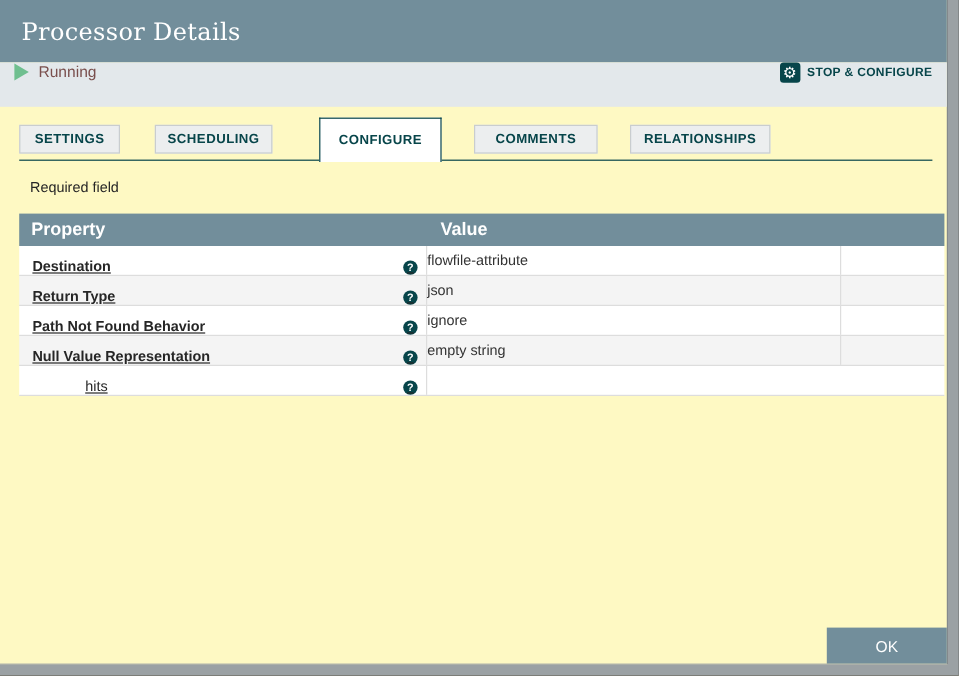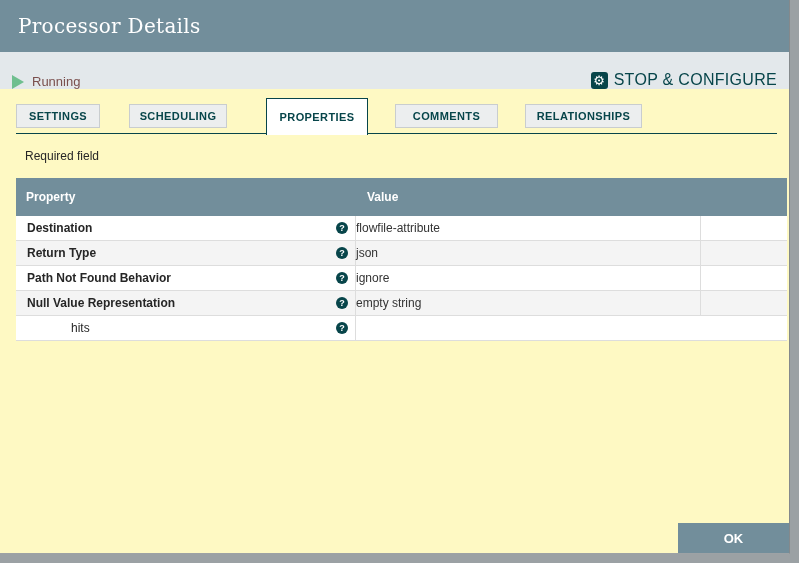--- a/index.html
+++ b/index.html
@@ -25,78 +25,78 @@
     position:absolute;left:0;top:0;width:790px;height:554px;background:#fef9c3;
     border-right:1px solid #84898c;border-bottom:1px solid #9da2a5;
     box-sizing:border-box;z-index:2;
   }
   .dlg-header{height:52px;background:#728E9B;display:flex;align-items:center;}
   .dlg-title{
     margin:0 0 0 18px;color:#ffffff;font-family:"DejaVu Serif", serif;
     font-size:20px;font-weight:500;letter-spacing:.3px;
   }
   .status-bar{
-    height:37px;background:#e3e8eb;display:flex;align-items:flex-end;
+    height:37px;background:#e3e8eb;display:flex;align-items:flex-start;
     justify-content:space-between;padding:0 12px 0 12px;
   }
   .status-left{display:flex;align-items:center;gap:8px;}
   .play-icon{
     width:0;height:0;border-top:7px solid transparent;border-bottom:7px solid transparent;
     border-left:12px solid #6fbf8f;display:inline-block;
   }
   .status-label{font-size:13px;color:#7a4f4d;}
   .stop-config{display:flex;align-items:center;gap:6px;cursor:pointer;}
   .gear-box{
     width:17px;height:17px;background:#07454a;border-radius:3px;color:#fff;
     display:flex;align-items:center;justify-content:center;font-size:13px;line-height:17px;
   }
-  .stop-config-label{font-size:16px;font-weight:normal;color:#07454a;letter-spacing:.3px;}
+  .stop-config-label{font-size:10px;font-weight:bold;color:#07454a;letter-spacing:.3px;}
   
   .tabs{position:absolute;left:16px;top:98px;display:flex;align-items:flex-start;z-index:3;gap:24px;}
   .tab{
     box-sizing:border-box;height:24px;margin-top:6px;background:#eceeef;
     border:1px solid #c9cdcf;display:flex;align-items:center;justify-content:center;
     font-size:11px;font-weight:bold;color:#07454a;letter-spacing:.4px;cursor:pointer;
   }
   .tab.active{
     height:37px;margin-top:0;background:#ffffff;
     border:1px solid #07454a;border-bottom:none;
   }
   .tab-underline{position:absolute;left:16px;top:133px;width:761px;height:1px;background:#07454a;z-index:2;}
   .required-note{position:absolute;left:25px;top:149px;font-size:12px;color:#262626;}
   
   .prop-table{position:absolute;left:16px;top:178px;width:771px;}
   .thead{
-    height:38px;background:#728E9B;display:grid;grid-template-columns:339px 1fr;
-    align-items:center;color:#fff;font-size:12px;font-weight:600;
+    height:27px;background:#728E9B;display:grid;grid-template-columns:339px 1fr;
+    align-items:center;color:#fff;font-size:15px;font-weight:600;
   }
   .thead .h1{padding-left:10px;}
   .thead .h2{padding-left:12px;}
   .trow{
     height:24px;display:grid;grid-template-columns:339px 345px 1fr;
     border-bottom:1px solid #dddddd;background:#fff;align-items:center;font-size:12px;color:#262626;
   }
   .trow.alt{background:#f4f4f4;}
-  .cell-prop{display:flex;align-items:center;justify-content:space-between;
-    padding-left:11px;padding-right:7px;height:100%;}
+  .cell-prop{display:flex;align-items:flex-end;justify-content:space-between;
+    padding-left:11px;padding-right:7px;height:100%;text-decoration:underline;}
   .cell-prop .pname{font-weight:bold;}
   .trow.dynamic .cell-prop .pname{font-weight:normal;padding-left:44px;}
   .help-icon{
     width:12px;height:12px;border-radius:50%;background:#07454a;color:#fff;
     font-size:9px;font-weight:bold;display:flex;align-items:center;justify-content:center;
     line-height:12px;flex:0 0 auto;
   }
   .cell-val{border-left:1px solid #dddddd;height:100%;display:flex;align-items:center;
     color:#333;}
   .cell-extra{border-left:1px solid #dddddd;height:100%;}
   
   .ok-button{
-    position:absolute;right:0;bottom:0;width:111px;height:30px;background:#728E9B;
+    position:absolute;right:0;bottom:0;width:100px;height:30px;background:#728E9B;
     color:#ffffff;font-size:13px;display:flex;align-items:center;justify-content:center;
-    cursor:pointer;border:none;font-weight:bold;
+    cursor:pointer;border:none;
   }
 </style>
 </head>
 <body>
 
 <div class="screen">
 
 
   <div class="dialog">
 
@@ -111,21 +111,21 @@
       </div>
       <div class="stop-config">
         <span class="gear-box">⚙</span>
         <span class="stop-config-label">STOP &amp; CONFIGURE</span>
       </div>
     </div>
 
     <div class="tabs">
       <div class="tab" style="width:84px">SETTINGS</div>
       <div class="tab" style="width:98px;margin-left:5px">SCHEDULING</div>
-      <div class="tab active" style="width:102px;margin-left:15px">PROPERTIES</div>
+      <div class="tab active" style="width:102px;margin-left:15px">CONFIGURE</div>
       <div class="tab" style="width:103px;margin-left:3px">COMMENTS</div>
       <div class="tab" style="width:117px;margin-left:3px">RELATIONSHIPS</div>
     </div>
     <div class="tab-underline"></div>
 
     <div class="required-note">Required field</div>
 
     <div class="prop-table">
       <div class="thead">
         <div class="h1">Property</div>

